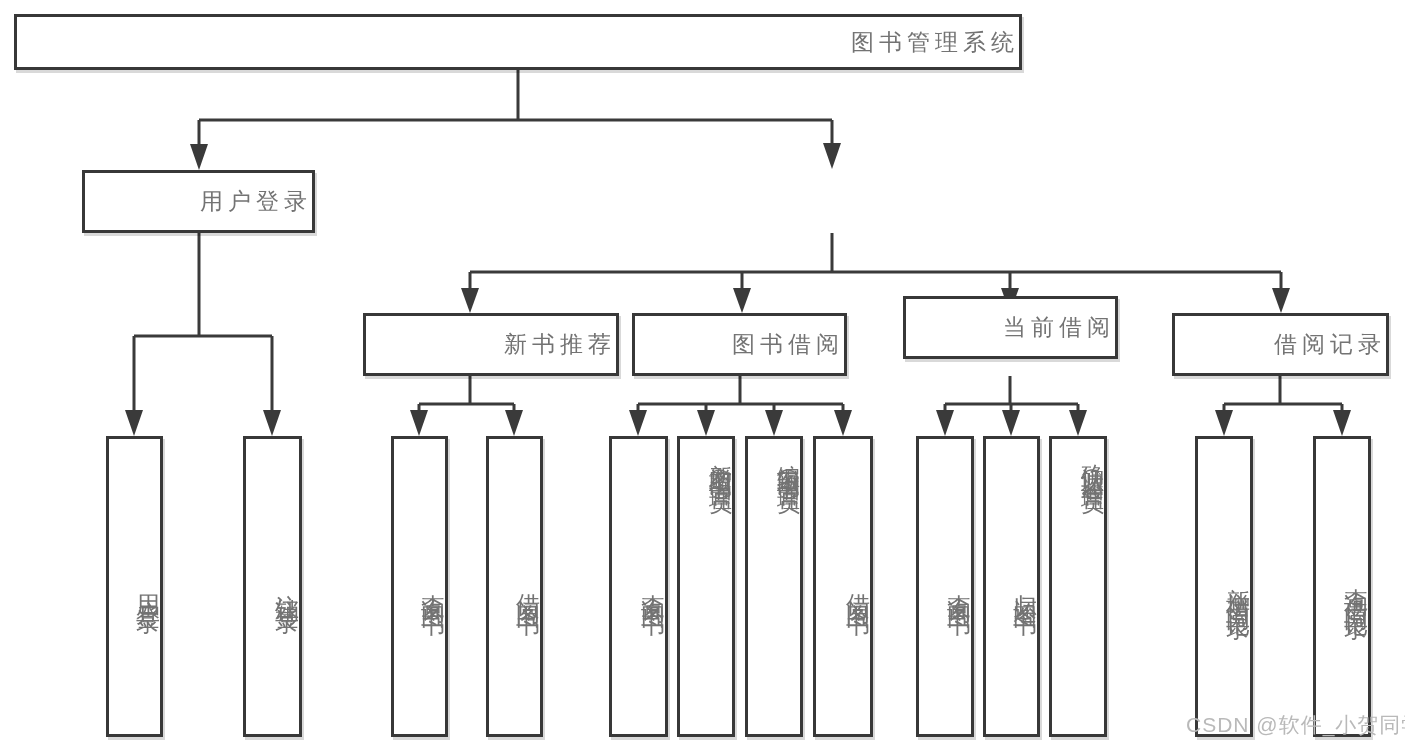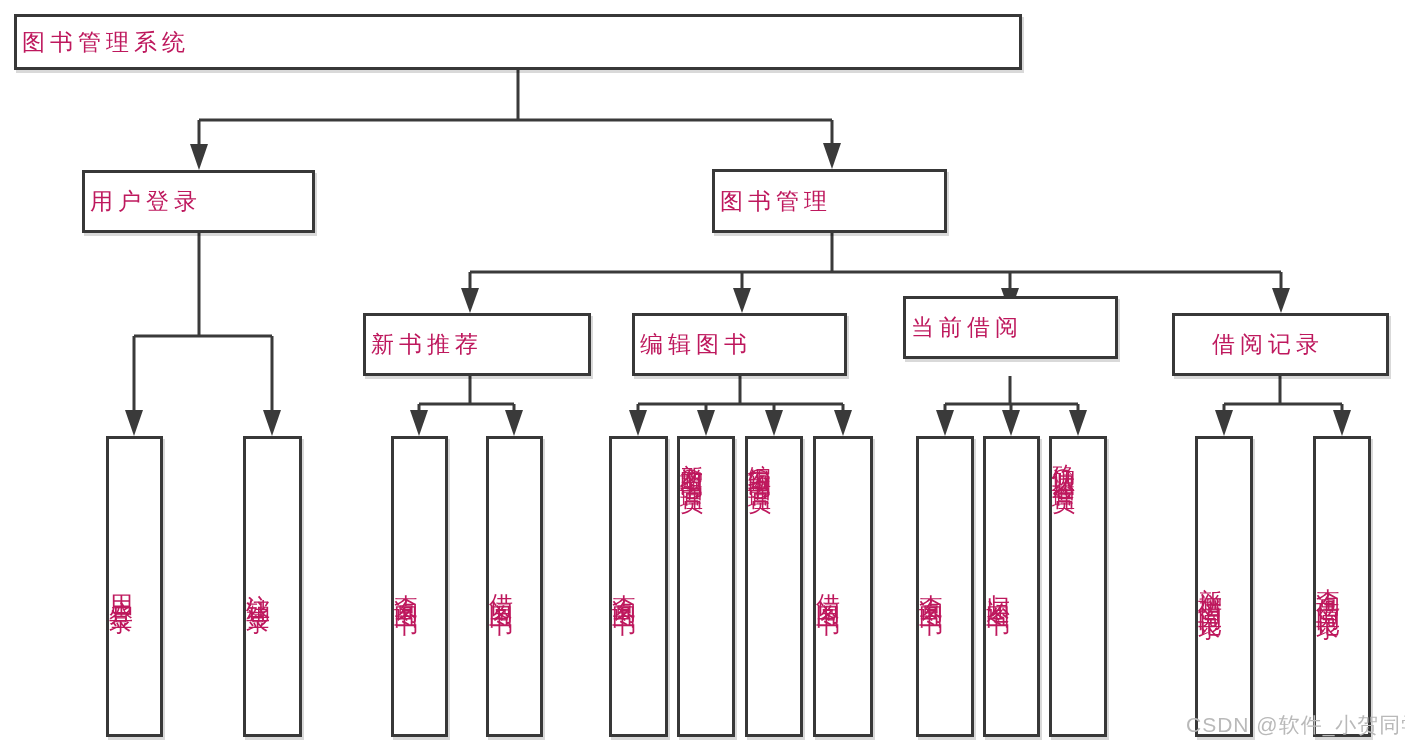--- a/index.html
+++ b/index.html
@@ -20,24 +20,24 @@
     left: 0;
     top: 0;
     z-index: 0;
   }
   .node {
     position: absolute;
     box-sizing: border-box;
     background: #ffffff;
     border: 3px solid #383838;
     box-shadow: 2px 3px 0 rgba(0,0,0,0.15);
-    color: #be185d;
+    color: #737373;
     display: flex;
     align-items: center;
-    justify-content: flex-start;
+    justify-content: flex-end;
     z-index: 1;
   }
   .h-node {
     font-size: 23px;
     letter-spacing: 5px;
     white-space: nowrap;
   }
   .h-node > span { padding-left: 5px; } 
   .v-node {
     font-size: 24px;
@@ -111,29 +111,26 @@
     </g>
   </svg>
 
   <div class="node h-node" style="left:14px; top:14px; width:1008px; height:56px;">
     <span>图书管理系统</span>
   </div>
 
   <div class="node h-node" style="left:82px; top:170px; width:233px; height:63px;">
     <span>用户登录</span>
   </div>
-  <div class="node h-node" style="left:712px; top:169px; width:235px; height:64px;">
-    <span>图书管理</span>
-  </div>
 
-  <div class="node h-node" style="left:363px; top:313px; width:228px; height:63px;">
+  <div class="node h-node" style="left:363px; top:313px; width:256px; height:63px;">
     <span>新书推荐</span>
   </div>
   <div class="node h-node" style="left:632px; top:313px; width:215px; height:63px;">
-    <span>编辑图书</span>
+    <span>图书借阅</span>
   </div>
   <div class="node h-node" style="left:903px; top:296px; width:215px; height:63px;">
     <span>当前借阅</span>
   </div>
   <div class="node h-node" style="left:1172px; top:313px; width:217px; height:63px;padding-left:32px;">
     <span>借阅记录</span>
   </div>
 
   <div class="node v-node" style="left:106px; top:436px; width:57px; height:301px;">
     <span>用户登录</span>

